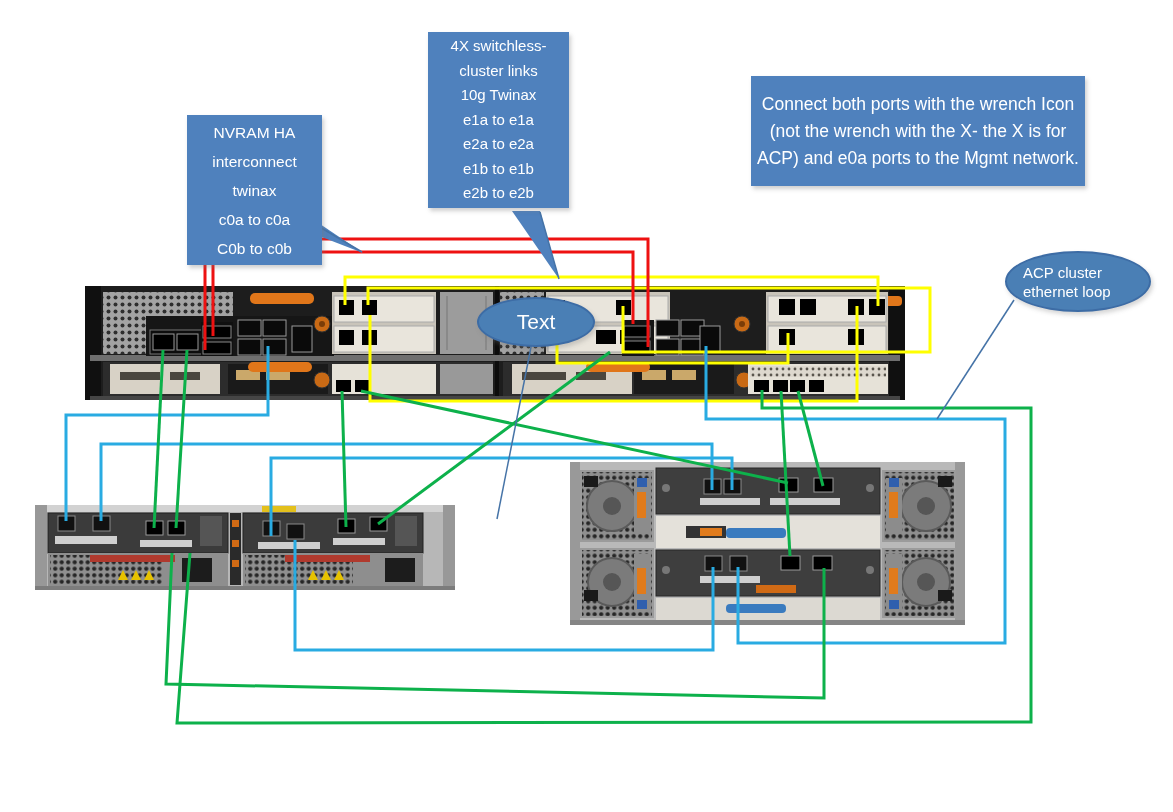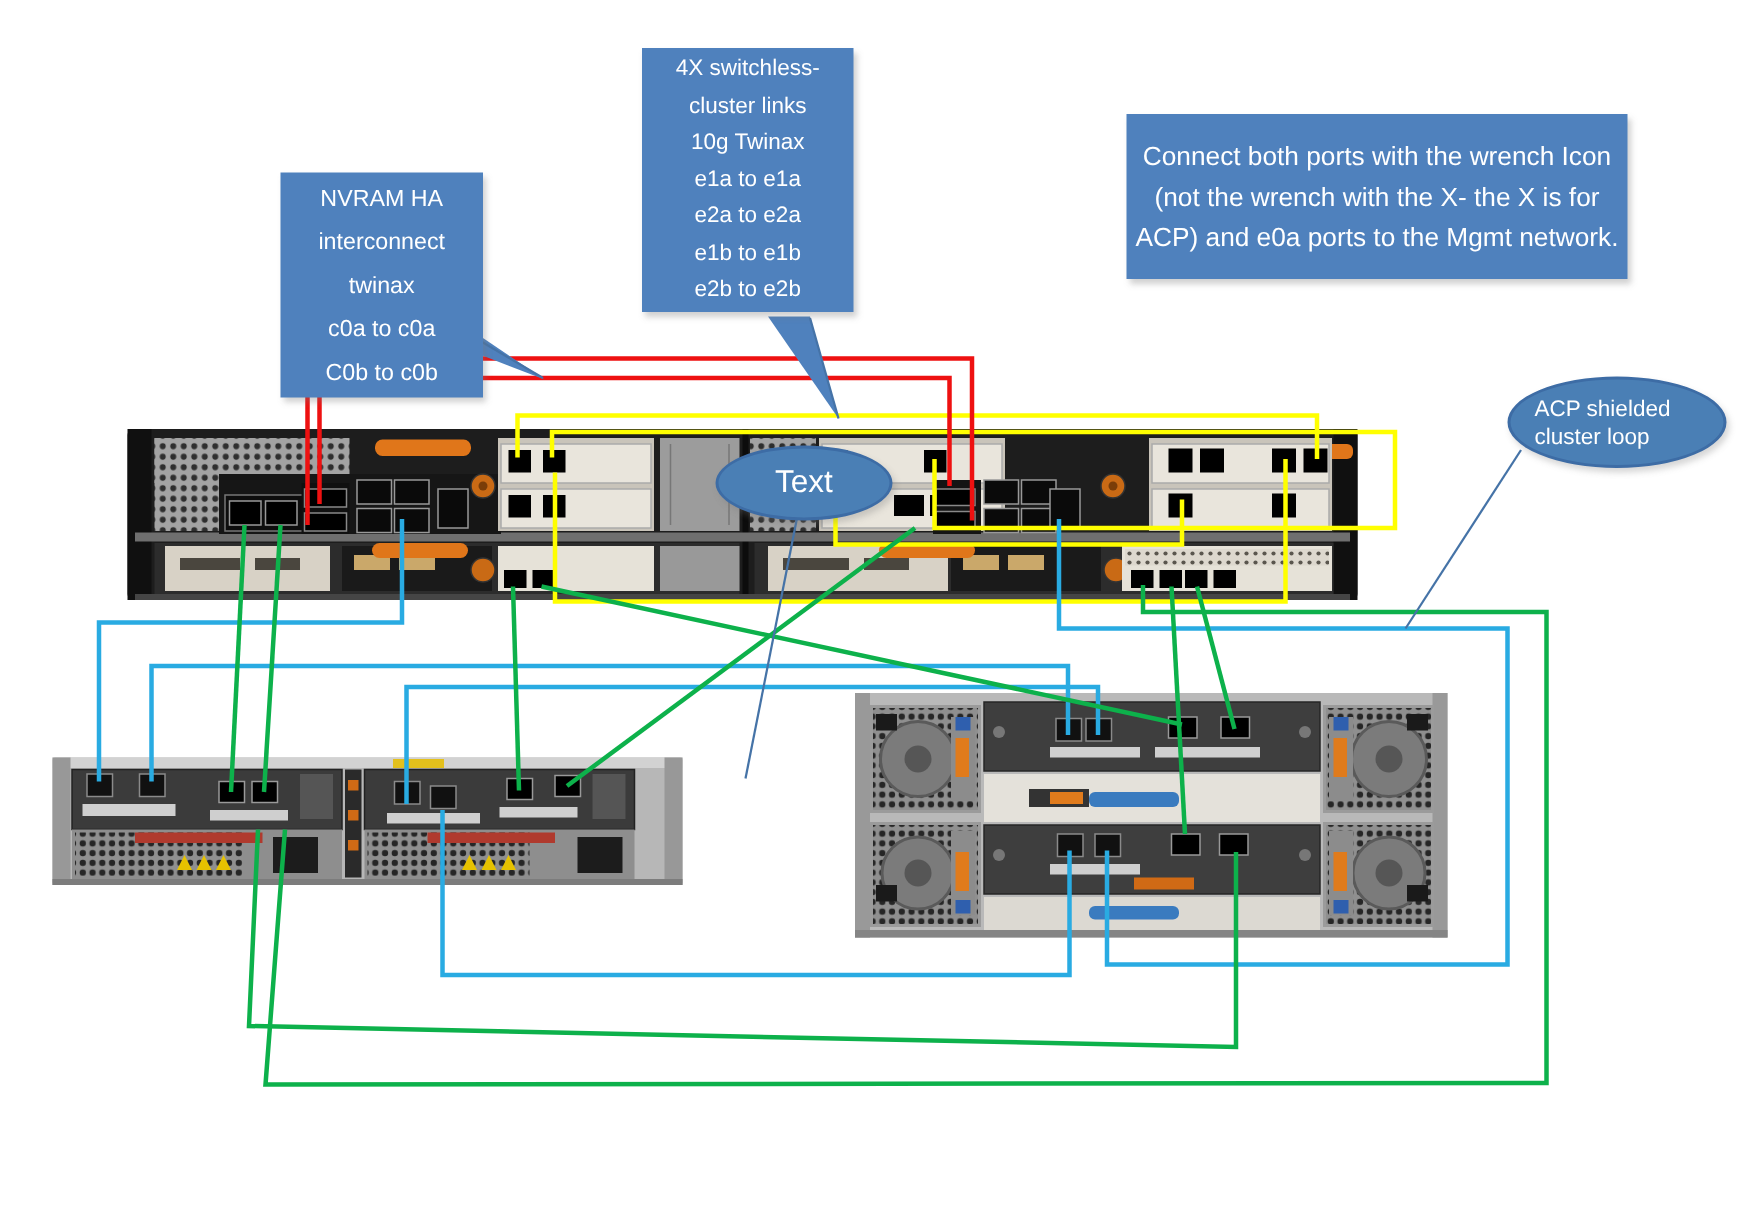--- a/index.html
+++ b/index.html
@@ -330,15 +330,15 @@
 10g Twinax
 e1a to e1a
 e2a to e2a
 e1b to e1b
 e2b to e2b</div>
 
   <div class="callout" id="wrench-box">Connect both ports with the wrench Icon (not the wrench with the X- the X is for ACP) and e0a ports to the Mgmt network.</div>
 
   <div class="ellipse" id="text-ellipse">Text</div>
 
-  <div class="ellipse" id="acp-ellipse">ACP shielded cluster loop</div>
+  <div class="ellipse" id="acp-ellipse">ACP cluster ethernet loop</div>
 
 </div>
 
 </body></html>

